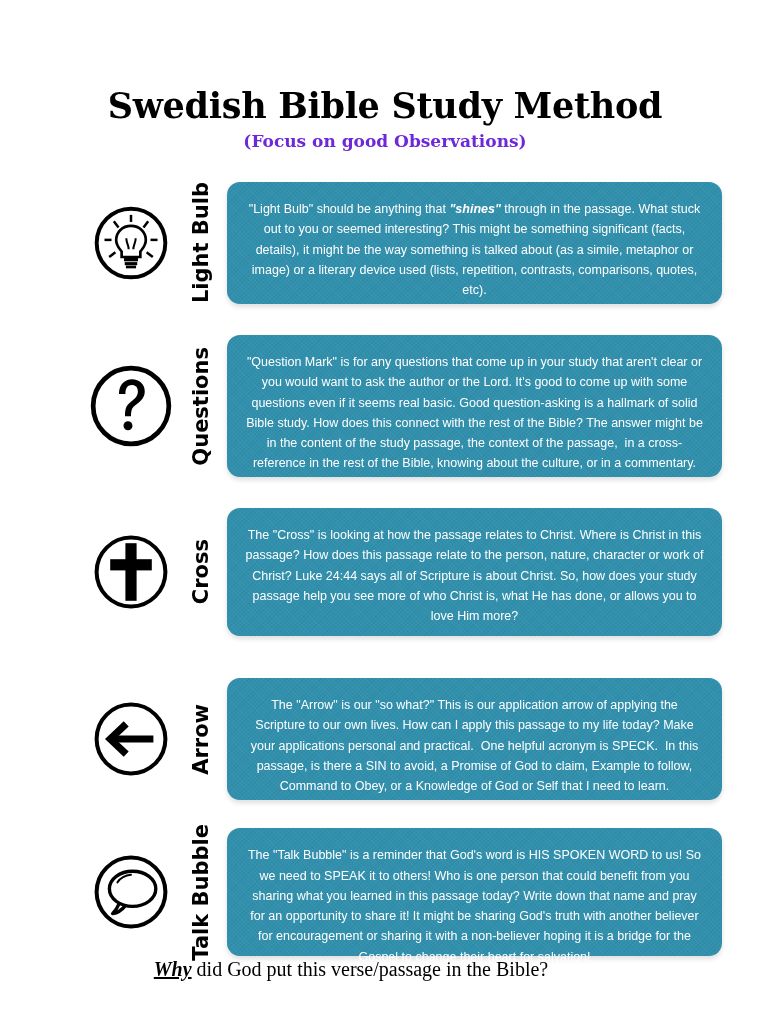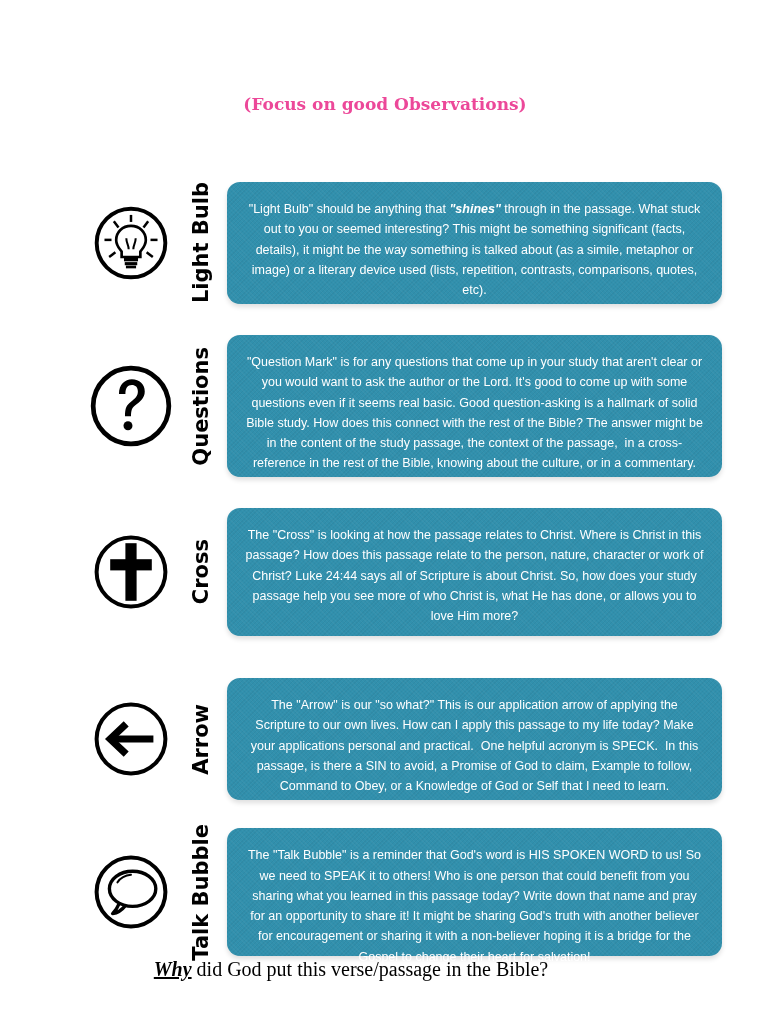--- a/index.html
+++ b/index.html
@@ -30,21 +30,21 @@
     letter-spacing: -0.3px;
     color: #000000;
     line-height: 1.05;
     margin: 0;
     white-space: nowrap;
   }
   .doc-subtitle {
     font-family: "DejaVu Serif", serif;
     font-weight: bold;
     font-size: 17px;
-    color: #ec4899;
+    color: #6d28d9;
     margin-top: 6px;
     white-space: nowrap;
   }
 
   
   .row {
     position: absolute;
     left: 0;
     width: 770px;
     display: flex;
@@ -142,20 +142,21 @@
     font-style: italic;
     text-decoration: underline;
   }
 
   svg { display: block; }
 </style>
 </head>
 <body>
 
 <div class="header">
+  <div class="doc-title">Swedish Bible Study Method</div>
   <div class="doc-subtitle">(Focus on good Observations)</div>
 </div>
 
 <div class="row" id="row-lightbulb">
   <div class="icon-cell">
     <span>
       <svg width="78" height="78" viewBox="0 0 100 100">
         <circle cx="50" cy="50" r="44" fill="none" stroke="#000" stroke-width="5"></circle>
         <path d="M50 28 C39 28 31 36 31 46 C31 53 35 57 38 61 L38 68 L62 68 L62 61 C65 57 69 53 69 46 C69 36 61 28 50 28 Z" fill="none" stroke="#000" stroke-width="3.4"></path>
         <path d="M44 44 C44 50 47 52 47 58 M56 44 C56 50 53 52 53 58" fill="none" stroke="#000" stroke-width="2.6"></path>

